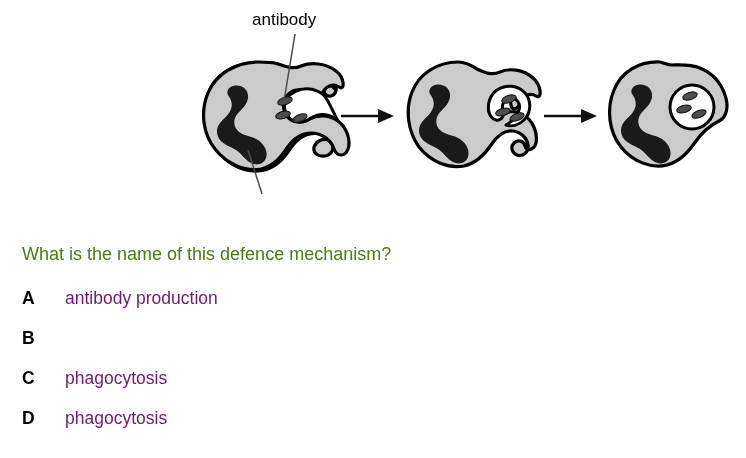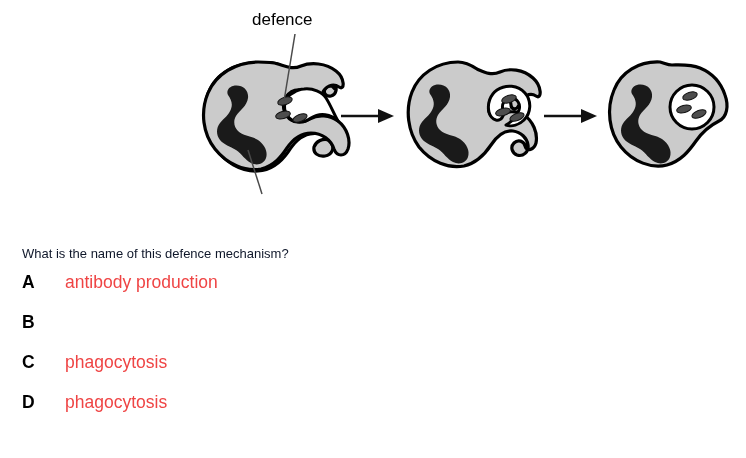--- a/index.html
+++ b/index.html
@@ -44,44 +44,44 @@
   }
 
   #question-block {
     position: absolute;
     left: 22px;
     top: 243px;
     width: 700px;
   }
 
   #question-stem {
-    font-size: 13px;
+    font-size: 18px;
     line-height: 22px;
-    color: #0f172a;
+    color: #4d7c0f;
     white-space: nowrap;
-    margin: 0 0 6px 0;
+    margin: 0 0 22px 0;
   }
 
   .option-row {
     display: flex;
     align-items: baseline;
     height: 40px;
   }
   .option-letter {
     width: 43px;
     flex: 0 0 43px;
     font-size: 17.5px;
     font-weight: bold;
     line-height: 22px;
     color: #000000;
   }
   .option-label {
     font-size: 17.5px;
     line-height: 22px;
-    color: #ef4444;
+    color: #701a75;
     white-space: nowrap;
   }
 </style>
 </head>
 <body>
 
 <div id="figure">
 
   <svg width="746" height="232" viewBox="0 0 746 232" xmlns="http://www.w3.org/2000/svg">
 
@@ -262,21 +262,21 @@
         <ellipse cx="690" cy="96" rx="7.5" ry="3.6" fill="#4d4d4d" stroke="#111111" stroke-width="1" transform="rotate(-18 690 96)"></ellipse>
         <ellipse cx="684" cy="109" rx="7.5" ry="3.6" fill="#4d4d4d" stroke="#111111" stroke-width="1" transform="rotate(-14 684 109)"></ellipse>
         <ellipse cx="699" cy="114" rx="7.5" ry="3.6" fill="#4d4d4d" stroke="#111111" stroke-width="1" transform="rotate(-22 699 114)"></ellipse>
       </g>
     </g>
 
     <line x1="295" y1="34" x2="284" y2="101" stroke="#4a4a4a" stroke-width="1.5"></line>
     <line x1="262" y1="194" x2="248" y2="150" stroke="#4a4a4a" stroke-width="1.5"></line>
   </svg>
 
-  <div class="label-text" id="label-bacteria">defence</div>
+  <div class="label-text" id="label-bacteria">antibody</div>
 
 </div>
 
 <div id="question-block">
 
   <div id="question-stem">What is the name of this defence mechanism?</div>
 
   <div class="option-row">
     <div class="option-letter">A</div>
     <div class="option-label">antibody production</div>

